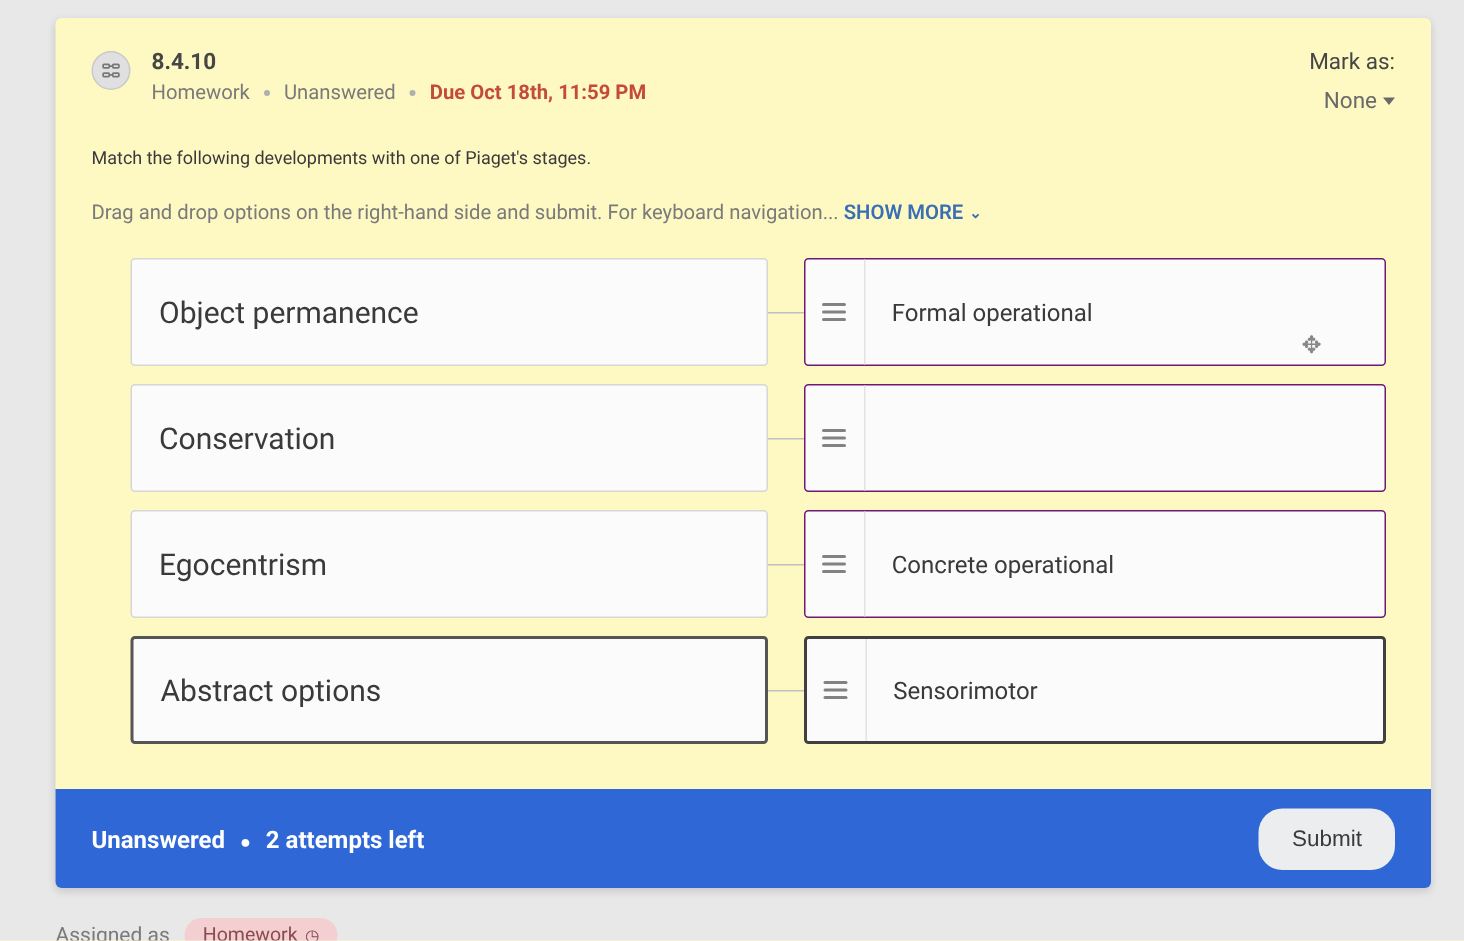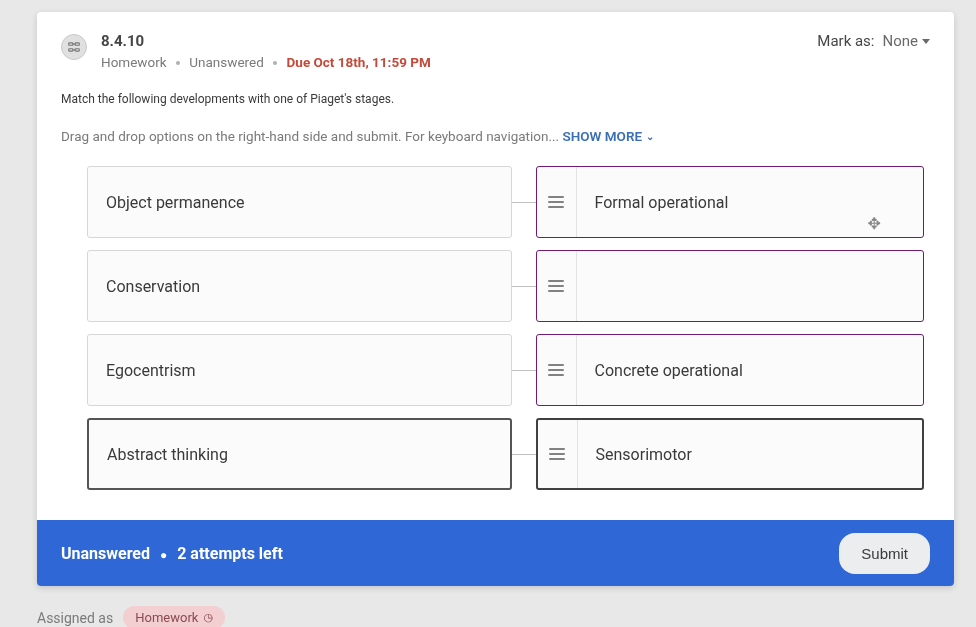--- a/index.html
+++ b/index.html
@@ -5,21 +5,21 @@
     * { box-sizing: border-box; margin: 0; padding: 0; }
     body {
       font-family: -apple-system, BlinkMacSystemFont, "Segoe UI", Roboto, Helvetica, Arial, sans-serif;
       background: #e8e8e8;
       width: 976px;
       height: 627px;
       overflow: hidden;
       color: #3a3a3a;
     }
     .card {
-      background: #ffffff;
+      background: #fef9c3;
       margin: 12px 22px 16px 37px;
       border-radius: 4px;
       box-shadow: 0 2px 6px rgba(0,0,0,0.15);
       position: relative;
     }
     .card-header {
       padding: 20px 24px 0 24px;
       display: flex;
       align-items: flex-start;
       gap: 14px;
@@ -56,20 +56,21 @@
       vertical-align: middle;
       margin: 0 6px;
     }
     .meta-row .due { color: #c44a3a; font-weight: bold; }
     .mark-as {
       font-size: 15px;
       color: #464646;
       display: flex;
       align-items: flex-end;
       gap: 8px;
+      flex-direction: column;
     }
     .mark-as .val {
       color: #6a6a6a;
       cursor: pointer;
       display: inline-flex;
       align-items: center;
       gap: 4px;
     }
     .caret {
       width: 0; height: 0;
@@ -110,21 +111,21 @@
     }
     .row:last-child { margin-bottom: 0; }
     .slot {
       flex: 1;
       background: #fbfbfb;
       border: 1px solid #d6d6d6;
       border-radius: 3px;
       display: flex;
       align-items: center;
       padding: 0 18px;
-      font-size: 16px;
+      font-size: 20px;
       color: #3a3a3a;
     }
     .slot.selected {
       border: 2px solid #555;
     }
     .connector {
       width: 24px;
       display: flex;
       align-items: center;
       justify-content: center;
@@ -320,21 +321,21 @@
               <span></span>
               <span></span>
             </div>
         </div>
         <span class="option-label">Concrete operational</span>
       </div>
     </div>
 
     <div class="row">
       <div class="slot selected">
-        <span>Abstract thinking</span>
+        <span>Abstract options</span>
       </div>
       <div class="connector"></div>
       <div class="option selected">
         <div class="grip">
           <div class="grip-lines">
               <span></span>
               <span></span>
               <span></span>
             </div>
         </div>

